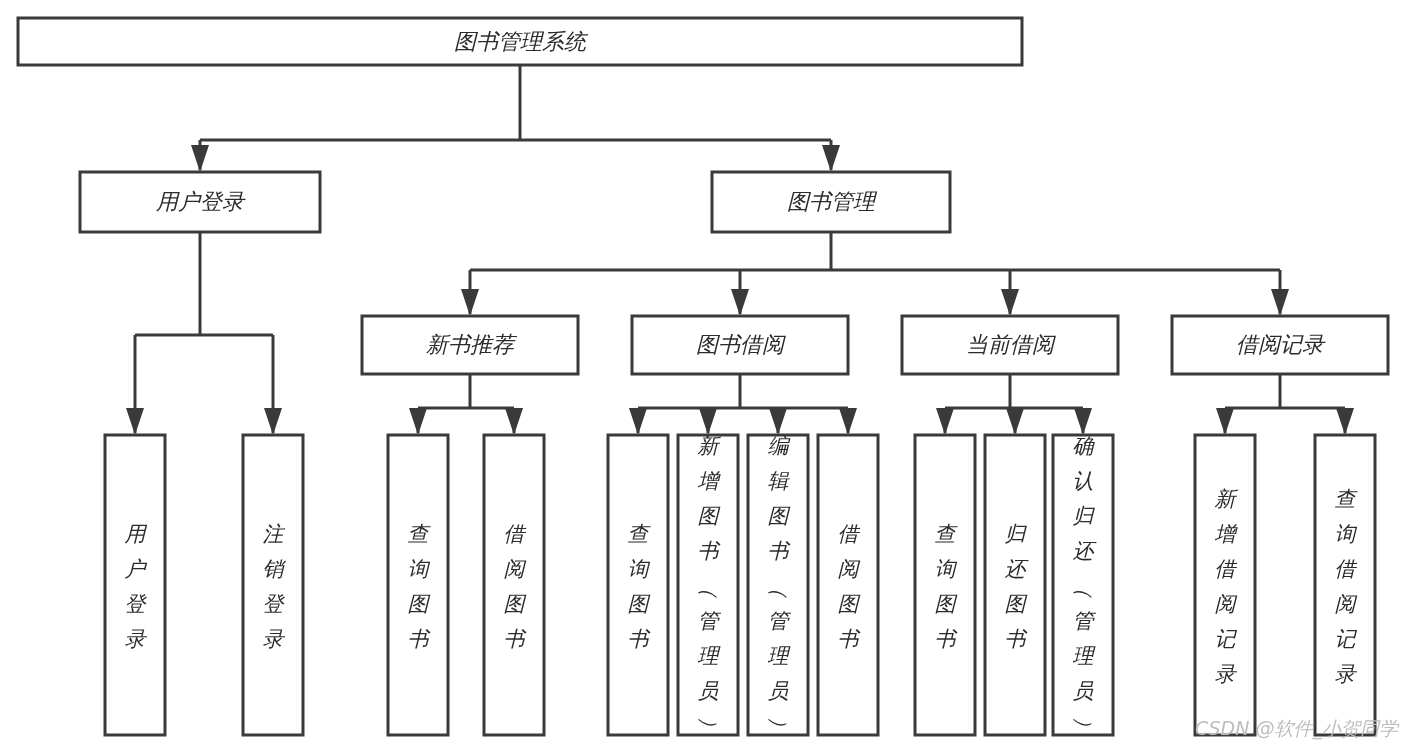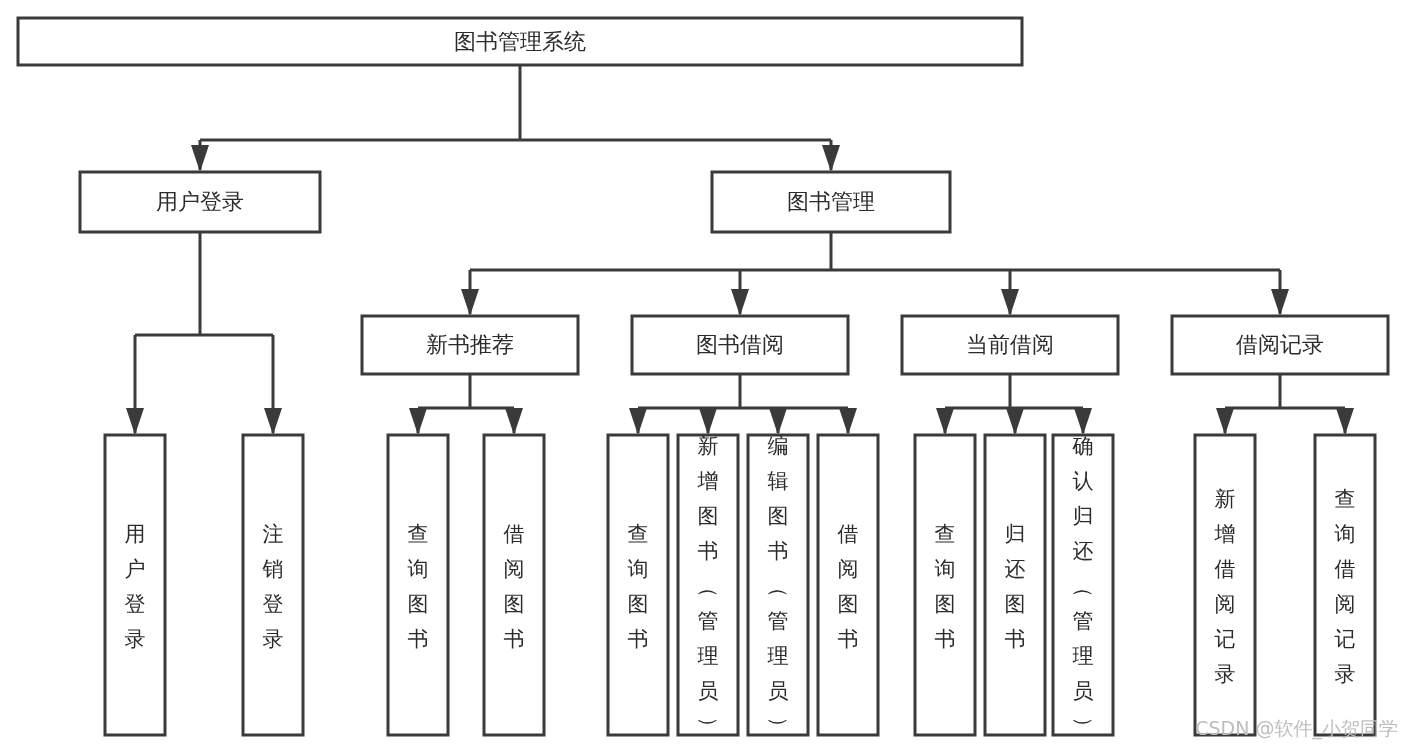--- a/index.html
+++ b/index.html
@@ -12,20 +12,21 @@
     height: 747px;
     font-family: "DejaVu Sans", "Liberation Sans", sans-serif;
     overflow: hidden;
     position: relative;
   }
   #diagram-root {
     position: relative;
     width: 1405px;
     height: 747px;
     background: #ffffff;
+    font-style: italic;
   }
   svg#tree-svg {
     position: absolute;
     left: 0;
     top: 0;
     width: 1405px;
     height: 747px;
     display: block;
   }
   .node-rect {

